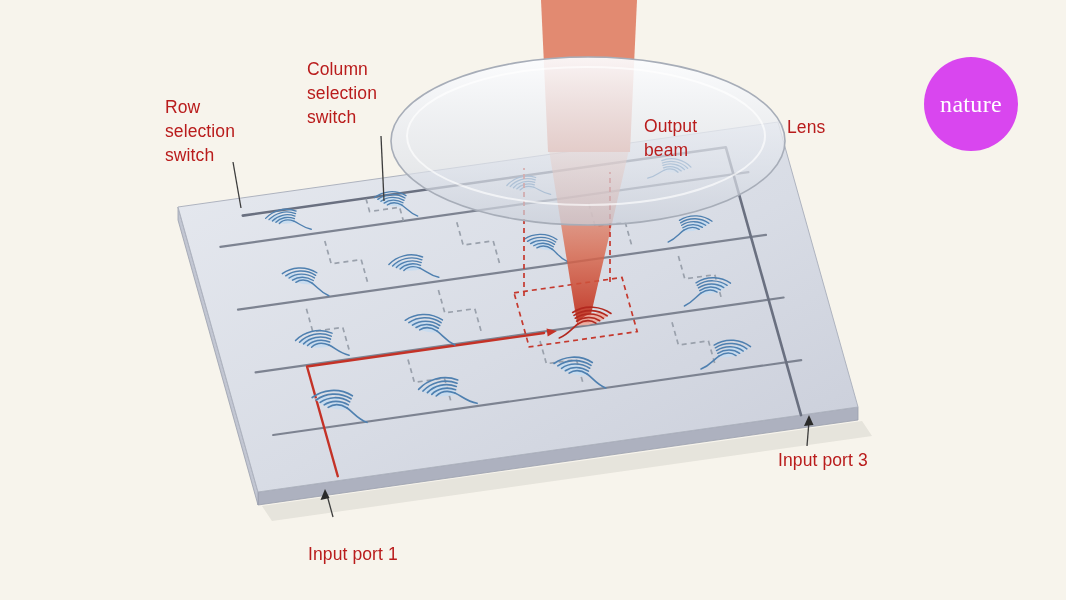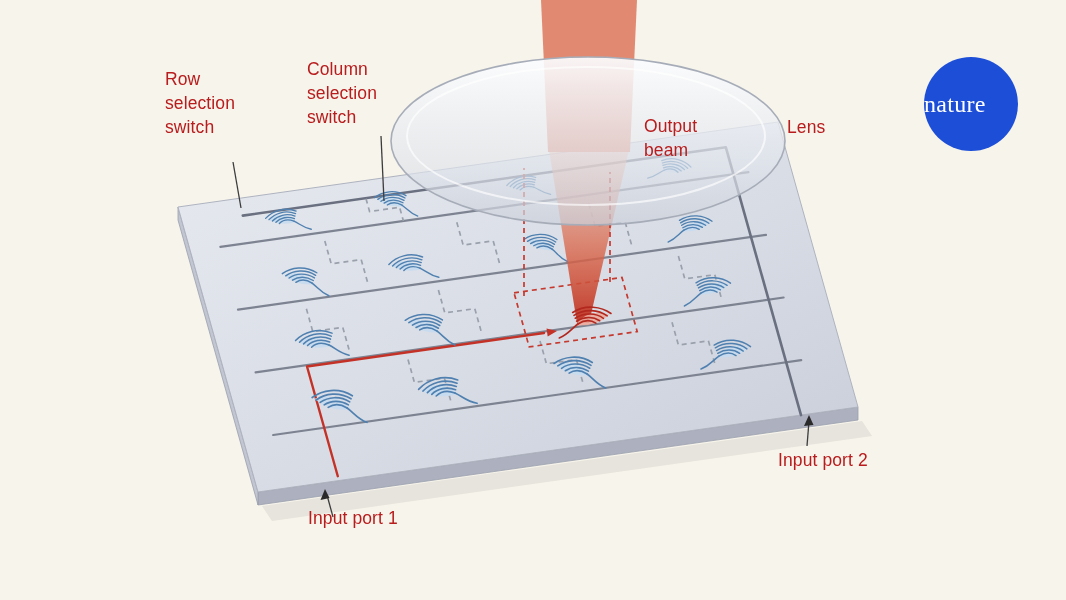--- a/index.html
+++ b/index.html
@@ -9,21 +9,21 @@
     font-family:"Liberation Sans",sans-serif;
   }
   #stage{position:relative;width:1066px;height:600px}
   #figure-svg{position:absolute;left:0;top:0}
   .fig-label{
     position:absolute;color:#b91c1c;font-size:17.5px;line-height:1.36;
     white-space:pre-line;letter-spacing:.1px;
   }
   #nature-logo{
     position:absolute;left:924px;top:57px;width:94px;height:94px;border-radius:50%;
-    background:#1d4ed8;display:flex;align-items:center;justify-content:flex-start;
+    background:#d946ef;display:flex;align-items:center;justify-content:center;
   }
   #nature-logo span{
     color:#ffffff;font-family:"Liberation Serif",serif;font-size:24px;letter-spacing:.3px;
   }
   
   .c-a{fill:none;stroke:var(--cline,#4f80b0);stroke-width:1.6;stroke-linecap:round}
   .c-back{fill:var(--cfill,#c6dcef);stroke:none;opacity:.9}
   .coupler.blue{--cline:#4f80b0;--cfill:#c6dcef}
   .coupler.red{--cline:#b2281f;--cfill:#ecab9d}
   .rail{stroke:#7d8391;stroke-width:2.2;fill:none;stroke-linecap:round}
@@ -173,34 +173,34 @@
   <g>
     <line class="leader" x1="233" y1="162" x2="241" y2="208"></line>
     <line class="leader" x1="381" y1="136" x2="384" y2="201"></line>
     <line class="leader" x1="333" y1="517" x2="327" y2="495"></line>
     <polygon points="325,489 320.5,500 329.5,498" fill="#2a2a2a"></polygon>
     <line class="leader" x1="807" y1="446" x2="809" y2="421"></line>
     <polygon points="809,415 804,426 813.5,425" fill="#2a2a2a"></polygon>
   </g>
 </svg>
 
-<div class="fig-label" style="left:165px;top:68px">Row
+<div class="fig-label" style="left:165px;top:96px">Row
 selection
 switch</div>
 
 <div class="fig-label" style="left:307px;top:58px">Column
 selection
 switch</div>
 
 <div class="fig-label" style="left:644px;top:115px">Output
 beam</div>
 
 <div class="fig-label" style="left:787px;top:116px">Lens</div>
 
-<div class="fig-label" style="left:308px;top:507px">Input port 1</div>
-
-<div class="fig-label" style="left:778px;top:449px">Input port 2</div>
+<div class="fig-label" style="left:308px;top:543px">Input port 1</div>
+
+<div class="fig-label" style="left:778px;top:449px">Input port 3</div>
 
 <div id="nature-logo">
   <span>nature</span>
 </div>
 
 </div>
 
 </body></html>

